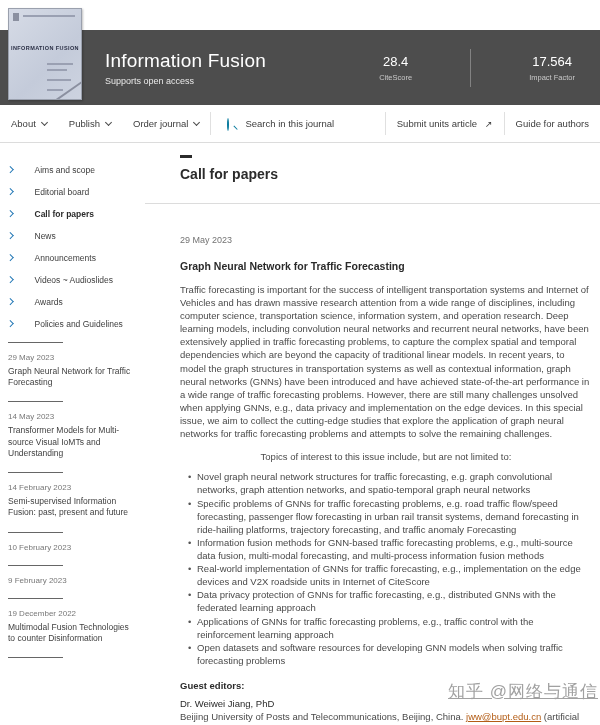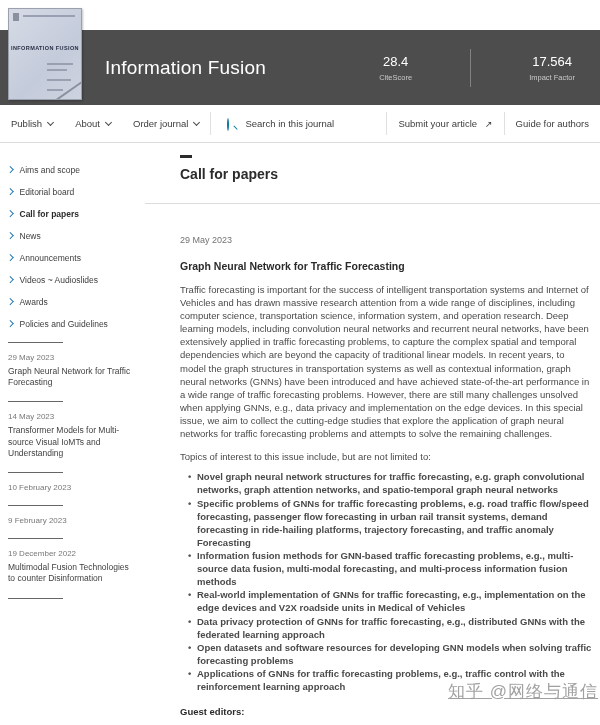--- a/index.html
+++ b/index.html
@@ -60,43 +60,43 @@
   .search-glyph { position:relative; width:9px; height:9px; }
   .search-glyph .lens { width:7px; height:7px; border:1.4px solid #0b7c9f; border-radius:50%; }
   .search-glyph .handle {
     position:absolute; width:4.5px; height:1.4px; background:#0b7c9f;
     right:-1px; bottom:0; transform:rotate(45deg);
   }
   .ext-arrow { font-size:9px; color:#3c3c3c; margin-left:2px; }
   
   .content { display:flex; height:582px; }
   .sidebar { width:145px; flex-shrink:0; padding:22px 8px 0 8px; }
-  .snav-item { display:flex; align-items:flex-start; gap:7px; margin-bottom:12px; font-size:8.5px; color:#3c3c3c; cursor:pointer; }
+  .snav-item { display:flex; align-items:flex-start; gap:22px; margin-bottom:12px; font-size:8.5px; color:#3c3c3c; cursor:pointer; }
   .snav-item.active .snav-label { font-weight:bold; color:#2b2b2b; }
   .chev-right {
     width:4.5px; height:4.5px; border-top:1.6px solid #2277b5; border-right:1.6px solid #2277b5;
     transform:rotate(45deg); flex-shrink:0; margin-top:2px;
   }
   .cfp-list { margin-top:4px; }
   .cfp-divider { width:55px; border-top:1.5px solid #666; margin:13px 0 10px 0; }
   .cfp-date { font-size:8px; color:#777; margin-bottom:4px; }
   .cfp-title { font-size:8.5px; color:#3f3f3f; line-height:1.32; padding-right:4px; cursor:pointer; }
   
   .main { flex:1; position:relative; }
   .main-head { padding:12px 0 0 35px; }
   .dash { width:12px; height:3px; background:#2b2b2b; margin-bottom:8px; }
   .page-title { font-size:14px; font-weight:600; color:#2b2b2b; margin:0 0 21px 0; }
   .main-divider { border-top:1px solid #dcdcdc; }
   .article { padding:30px 8px 0 35px; font-size:9.5px; color:#4a4a4a; line-height:1.38; }
   .a-date { font-size:9px; color:#737373; margin-bottom:13px; }
   .a-title { font-size:10.5px; font-weight:bold; color:#2b2b2b; margin-bottom:9px; }
   .a-intro { margin:0 0 10px 0; }
-  .topics-lead { margin:0 0 7px 0; }
+  .topics-lead { margin:0 0 7px 0;text-align:center; }
   .topics { list-style:none; margin:0 0 12px 0; padding:0 0 0 8px; }
-  .topics li { position:relative; padding-left:9px;font-weight:bold; }
+  .topics li { position:relative; padding-left:9px; }
   .topics li::before { content:"•"; position:absolute; left:0; top:0; color:#555; }
   .ge-head { font-weight:bold; color:#2b2b2b; margin-bottom:5px; }
   .editor { margin-bottom:9px; }
   .e-name { font-weight:normal; color:#2b2b2b; }
   .email { color:#b35c15; text-decoration:underline; cursor:pointer; }
   
   .watermark {
     position:absolute; right:2px; bottom:22px; z-index:9;
     font-size:17px; color:#8a8a8a; opacity:.8; letter-spacing:1px; white-space:nowrap;text-decoration:underline;
   }
@@ -113,55 +113,56 @@
   <div class="cover-line cl1"></div>
   <div class="cover-line cl2"></div>
   <div class="cover-line cl3"></div>
   <div class="cover-line cl4"></div>
   <div class="cover-diag"></div>
 </div>
 
 <header class="banner">
   <div class="banner-titles">
     <h1 class="journal-title">Information Fusion</h1>
+    <div class="banner-sub">Supports open access</div>
   </div>
   <div class="metrics">
     <div class="metric">
       <div class="metric-value">28.4</div>
       <div class="metric-label">CiteScore</div>
     </div>
     <div class="metric-divider"></div>
     <div class="metric">
       <div class="metric-value">17.564</div>
       <div class="metric-label">Impact Factor</div>
     </div>
   </div>
 </header>
 
 <nav class="navbar">
   <div class="nav-item">
+    <span>About</span>
+    <span class="chev-down"></span>
+  </div>
+  <div class="nav-item">
     <span>Publish</span>
-    <span class="chev-down"></span>
-  </div>
-  <div class="nav-item">
-    <span>About</span>
     <span class="chev-down"></span>
   </div>
   <div class="nav-item">
     <span>Order journal</span>
     <span class="chev-down"></span>
   </div>
   <div class="nav-sep"></div>
   <div class="nav-search">
     <span class="search-glyph"><span class="lens"></span><span class="handle"></span></span>
     <span>Search in this journal</span>
   </div>
   <div class="nav-sep"></div>
   <div class="nav-item">
-    <span>Submit your article</span>
+    <span>Submit units article</span>
     <span class="ext-arrow">↗</span>
   </div>
   <div class="nav-sep"></div>
   <div class="nav-item">
     <span>Guide for authors</span>
 
   </div>
 </nav>
 
 <div class="content">
@@ -203,20 +204,25 @@
     <div class="cfp-list">
       <div>
         <div class="cfp-divider"></div>
         <div class="cfp-date">29 May 2023</div>
         <div class="cfp-title">Graph Neural Network for Traffic Forecasting</div>
       </div>
       <div>
         <div class="cfp-divider"></div>
         <div class="cfp-date">14 May 2023</div>
         <div class="cfp-title">Transformer Models for Multi-source Visual IoMTs and Understanding</div>
+      </div>
+      <div>
+        <div class="cfp-divider"></div>
+        <div class="cfp-date">14 February 2023</div>
+        <div class="cfp-title">Semi-supervised Information Fusion: past, present and future</div>
       </div>
       <div>
         <div class="cfp-divider"></div>
         <div class="cfp-date">10 February 2023</div>
       </div>
       <div>
         <div class="cfp-divider"></div>
         <div class="cfp-date">9 February 2023</div>
       </div>
       <div>
@@ -237,24 +243,24 @@
 
     <article class="article">
       <div class="a-date">29 May 2023</div>
       <h3 class="a-title">Graph Neural Network for Traffic Forecasting</h3>
       <p class="a-intro">Traffic forecasting is important for the success of intelligent transportation systems and Internet of Vehicles and has drawn massive research attention from a wide range of disciplines, including computer science, transportation science, information system, and operation research. Deep learning models, including convolution neural networks and recurrent neural networks, have been extensively applied in traffic forecasting problems, to capture the complex spatial and temporal dependencies which are beyond the capacity of traditional linear models. In recent years, to model the graph structures in transportation systems as well as contextual information, graph neural networks (GNNs) have been introduced and have achieved state-of-the-art performance in a wide range of traffic forecasting problems. However, there are still many challenges unsolved when applying GNNs, e.g., data privacy and implementation on the edge devices. In this special issue, we aim to collect the cutting-edge studies that explore the application of graph neural networks for traffic forecasting problems and attempts to solve the remaining challenges.</p>
       <p class="topics-lead">Topics of interest to this issue include, but are not limited to:</p>
       <ul class="topics">
         <li>Novel graph neural network structures for traffic forecasting, e.g. graph convolutional networks, graph attention networks, and spatio-temporal graph neural networks</li>
         <li>Specific problems of GNNs for traffic forecasting problems, e.g. road traffic flow/speed forecasting, passenger flow forecasting in urban rail transit systems, demand forecasting in ride-hailing platforms, trajectory forecasting, and traffic anomaly Forecasting</li>
         <li>Information fusion methods for GNN-based traffic forecasting problems, e.g., multi-source data fusion, multi-modal forecasting, and multi-process information fusion methods</li>
-        <li>Real-world implementation of GNNs for traffic forecasting, e.g., implementation on the edge devices and V2X roadside units in Medical of Vehicles</li>
+        <li>Real-world implementation of GNNs for traffic forecasting, e.g., implementation on the edge devices and V2X roadside units in Internet of CiteScore</li>
         <li>Data privacy protection of GNNs for traffic forecasting, e.g., distributed GNNs with the federated learning approach</li>
+        <li>Applications of GNNs for traffic forecasting problems, e.g., traffic control with the reinforcement learning approach</li>
         <li>Open datasets and software resources for developing GNN models when solving traffic forecasting problems</li>
-        <li>Applications of GNNs for traffic forecasting problems, e.g., traffic control with the reinforcement learning approach</li>
       </ul>
       <div class="ge-head">Guest editors:</div>
 
       <div class="editor">
         <div class="e-name">Dr. Weiwei Jiang, PhD</div>
         <div class="e-aff"><span>Beijing University of Posts and Telecommunications, Beijing, China. </span><a class="email">jww@bupt.edu.cn</a><span> (artificial intelligence, communication networks, deep learning, graph neural networks, traffic forecasting)</span></div>
       </div>
 
     </article>
   </main>

